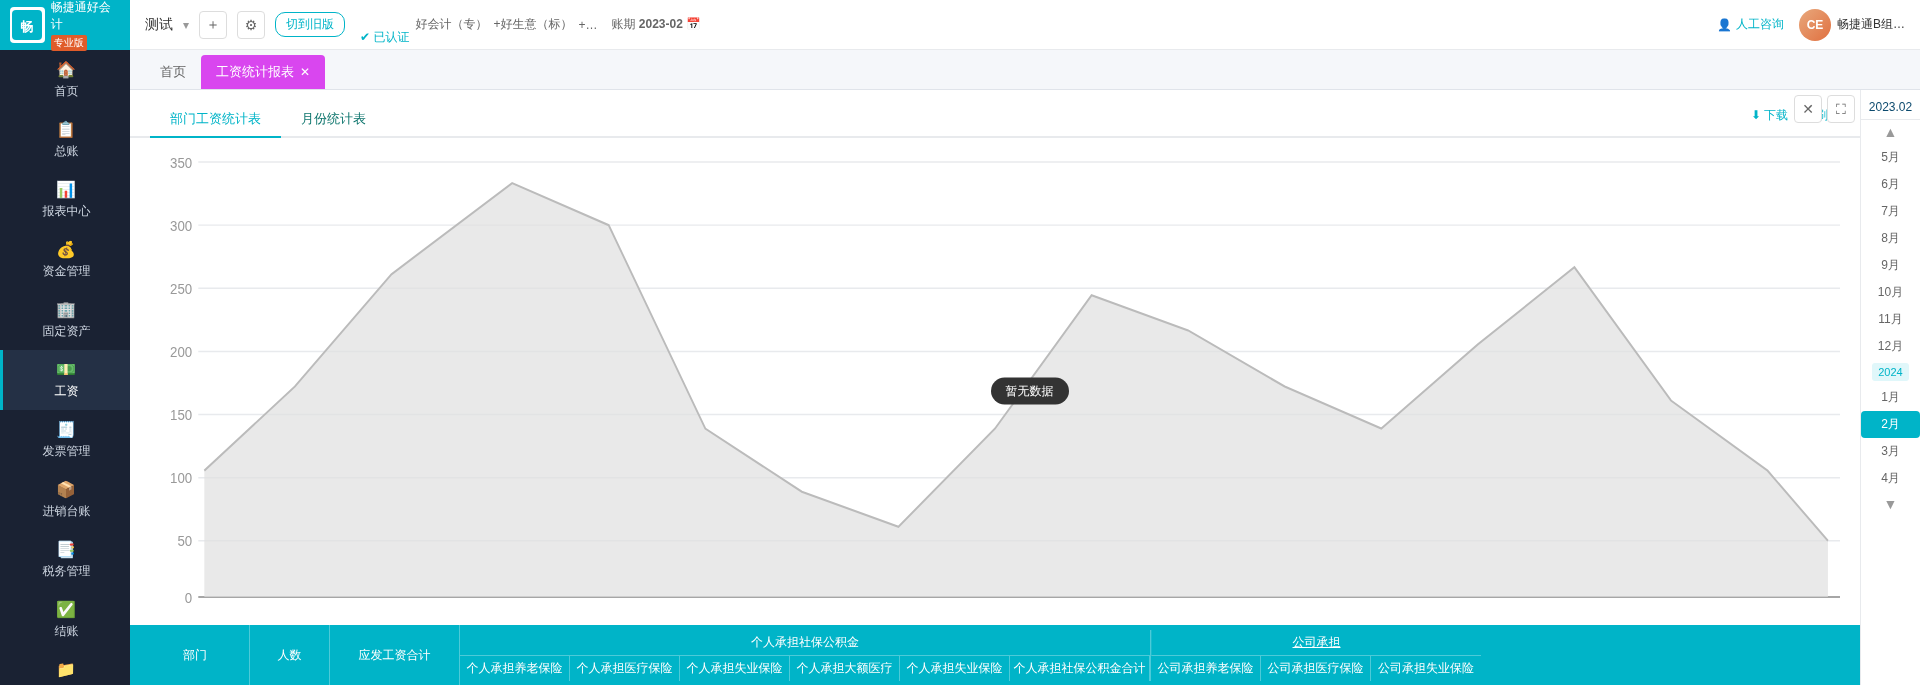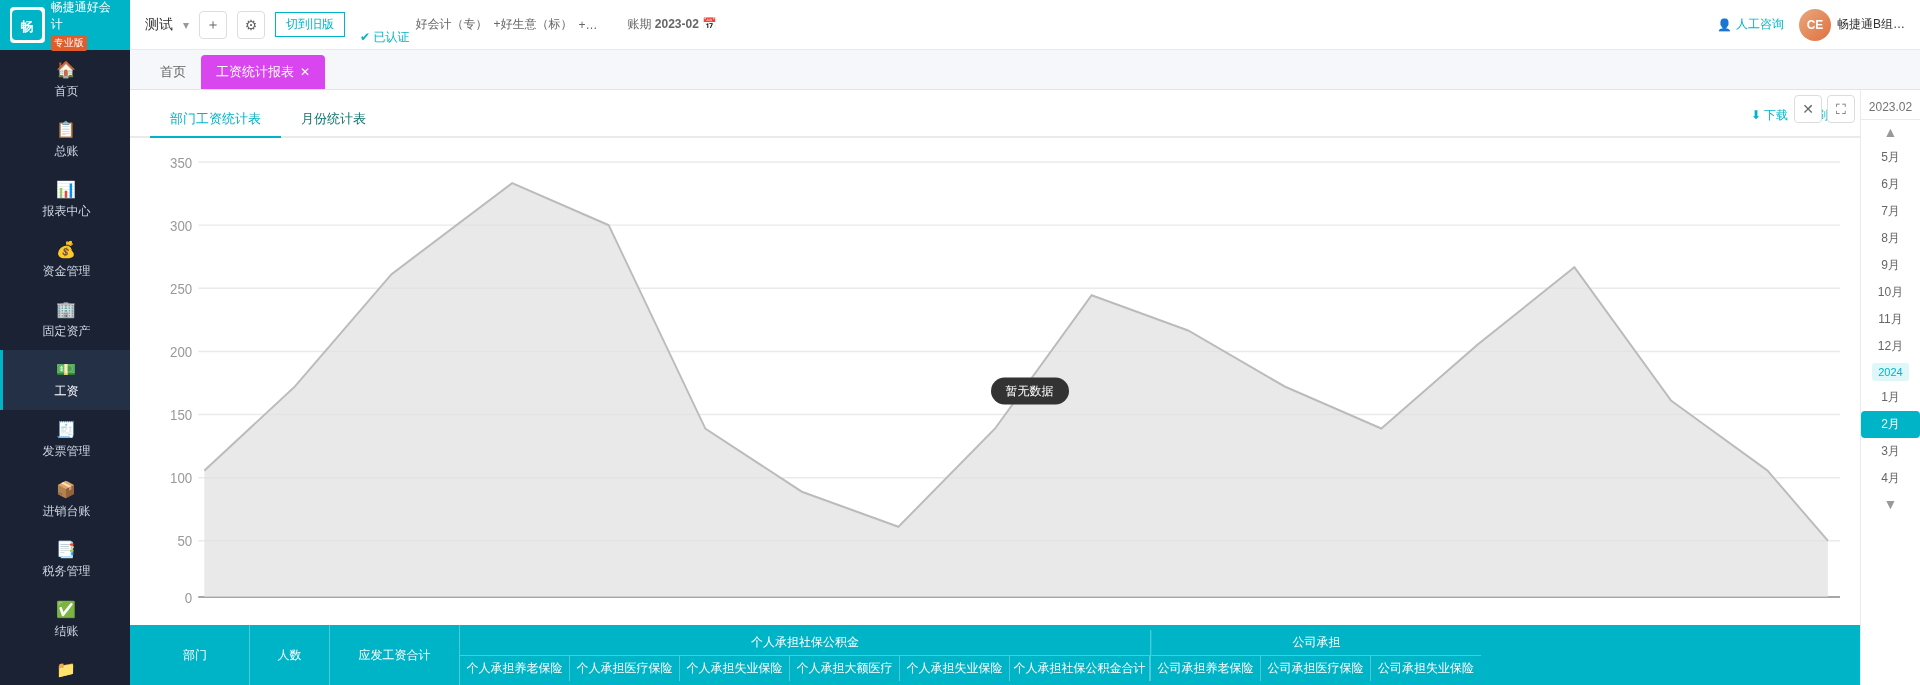--- a/index.html
+++ b/index.html
@@ -101,29 +101,29 @@
       border: 1px solid #ddd;
       border-radius: 4px;
       display: flex; align-items: center; justify-content: center;
       cursor: pointer;
       color: #666;
       font-size: 14px;
     }
     .topbar-switch-btn {
       border: 1px solid #00b4c8;
       color: #00b4c8;
-      border-radius: 0;
+      border-radius: 10px;
       padding: 3px 10px;
       cursor: pointer;
       font-size: 12px;
     }
     .topbar-tags { display: flex; align-items: center; gap: 6px; margin-left: 5px; }
     .tag-certified { color: #00b4c8; font-size: 12px; margin-top: 26px; }
     .tag-item { font-size: 12px; color: #666; }
-    .topbar-period { font-size: 12px; color: #666; margin-left: 20px; }
+    .topbar-period { font-size: 12px; color: #666; margin-left: 4px; }
     .topbar-right { margin-left: auto; display: flex; align-items: center; gap: 15px; }
     .topbar-consult { color: #00b4c8; font-size: 12px; cursor: pointer; display: flex; align-items: center; gap: 4px; }
     .topbar-user { display: flex; align-items: center; gap: 6px; cursor: pointer; }
     .user-avatar {
       width: 32px; height: 32px;
       background: linear-gradient(135deg, #e8a87c, #e07040);
       border-radius: 50%;
       display: flex; align-items: center; justify-content: center;
       color: white; font-size: 12px; font-weight: bold;
     }
@@ -285,21 +285,21 @@
       border-left: 1px solid #e8eaed;
       display: flex;
       flex-direction: column;
       align-items: center;
       padding: 5px 0;
       overflow-y: auto;
       flex-shrink: 0;
     }
     .right-panel-year {
       font-size: 12px;
-      color: #737373;
+      color: #0c4a6e;
       padding: 5px 0;
       text-align: center;
       width: 100%;
       border-bottom: 1px solid #e8eaed;
     }
     .rp-chevron {
       color: #999;
       font-size: 14px;
       cursor: pointer;
       padding: 4px 0;
@@ -533,21 +533,21 @@
             <div class="th-cell" style="width:110px; min-width:110px; border-bottom:none;">
                 <span>个人承担失业保险</span>
               </div>
             <div class="th-cell" style="width:140px; min-width:140px; border-bottom:none;">
                 <span>个人承担社保公积金合计</span>
               </div>
           </div>
         </div>
 
         <div style="display:flex; flex-direction:column;">
-          <div style="text-align:center; padding:4px; border-bottom:1px solid rgba(255,255,255,0.3); font-size:12px; border-left:1px solid rgba(255,255,255,0.1);">公司承担</div>
+          <div style="text-align:center; padding:4px; border-bottom:1px solid rgba(255,255,255,0.3); font-size:12px; border-left:1px solid rgba(255,255,255,0.1);text-decoration:underline;">公司承担</div>
           <div style="display:flex;">
             <div class="th-cell" style="width:110px; min-width:110px; border-bottom:none;">
                 <span>公司承担养老保险</span>
               </div>
             <div class="th-cell" style="width:110px; min-width:110px; border-bottom:none;">
                 <span>公司承担医疗保险</span>
               </div>
             <div class="th-cell" style="width:110px; min-width:110px; border-bottom:none; border-right:none;">
                 <span>公司承担失业保险</span>
               </div>

